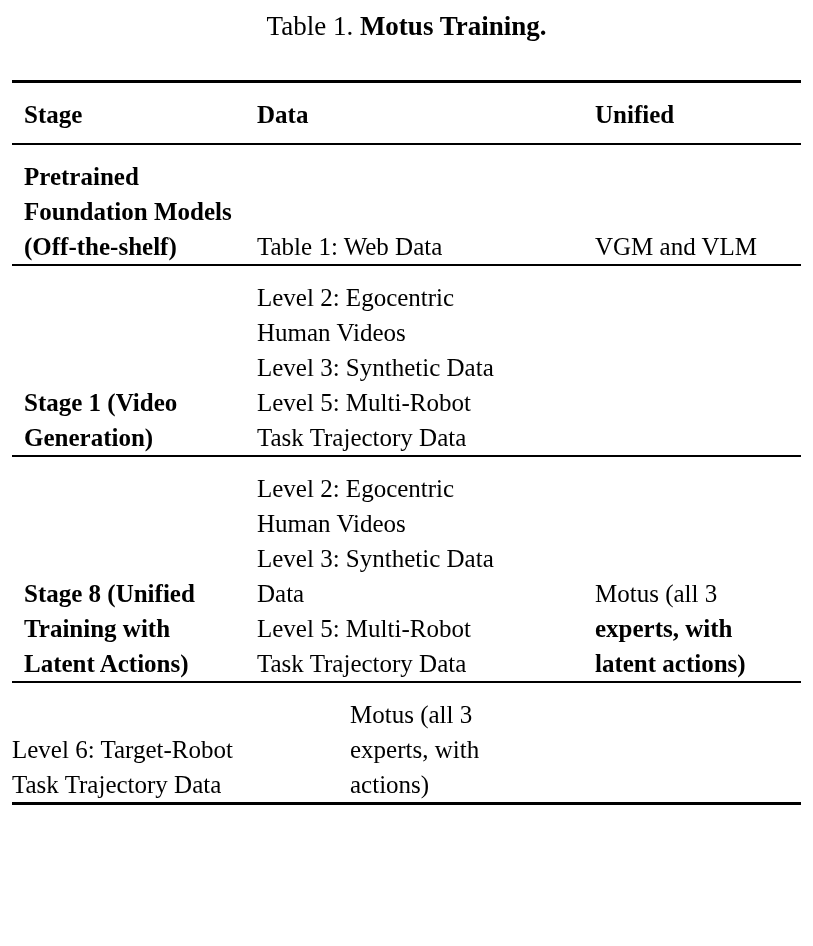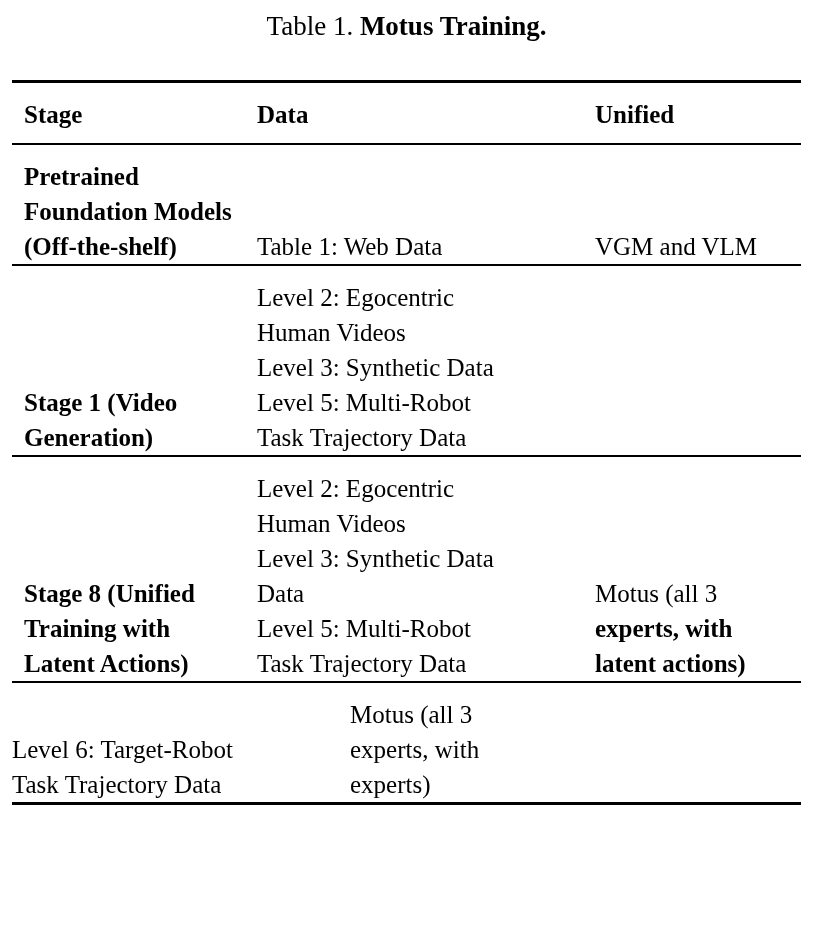--- a/index.html
+++ b/index.html
@@ -155,20 +155,20 @@
     <div class="rule rule-thin"></div>
 
     <div class="row row-body">
       <div class="cell col-data">
         <span class="line">Level 6: Target-Robot</span>
         <span class="line">Task Trajectory Data</span>
       </div>
       <div class="cell col-training">
         <span class="line">Motus (all 3</span>
         <span class="line">experts, with</span>
-        <span class="line">experts)</span>
+        <span class="line">actions)</span>
       </div>
     </div>
 
     <div class="rule rule-thick"></div>
 
   </div>
 </div>
 
 </body></html>

